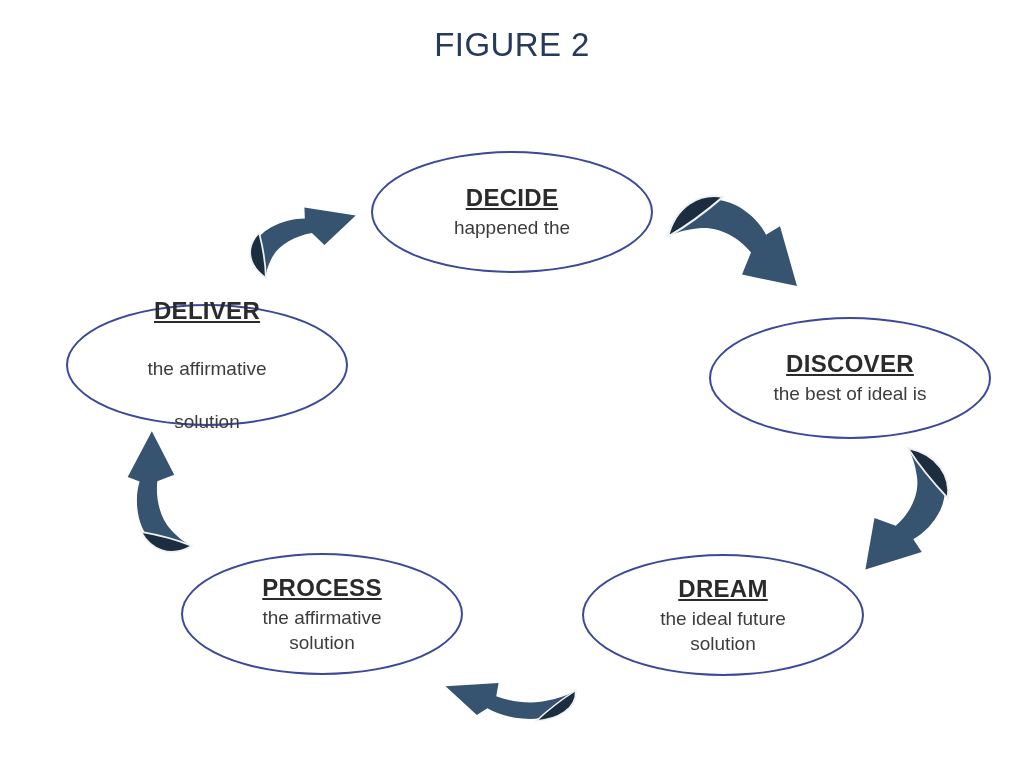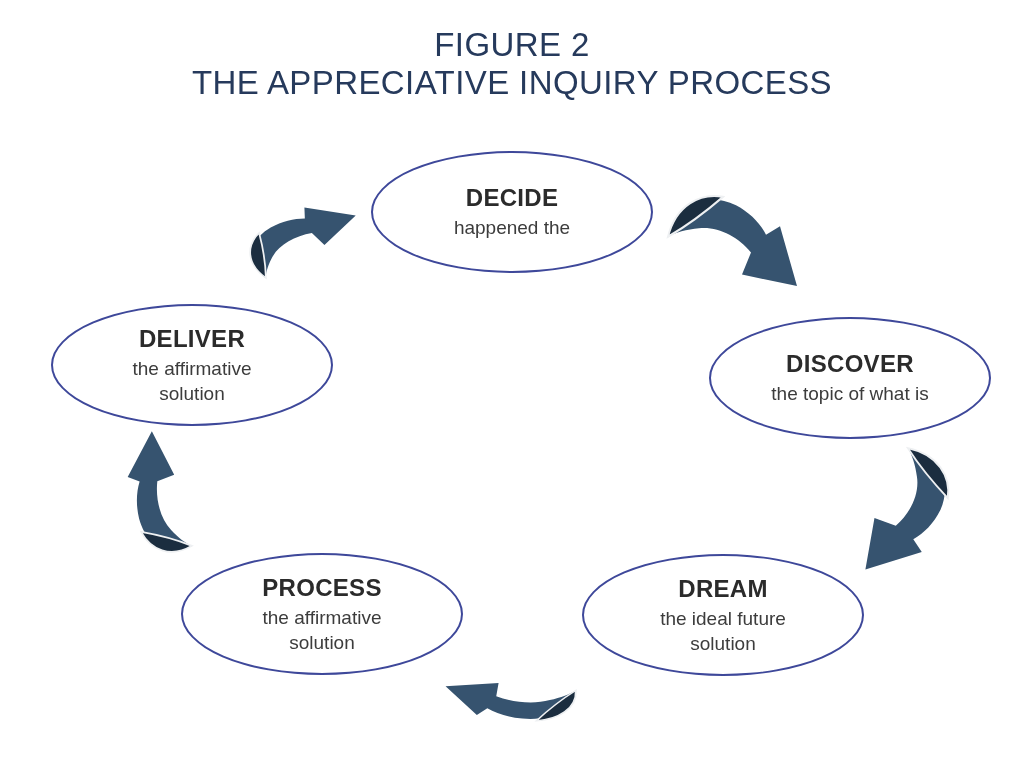--- a/index.html
+++ b/index.html
@@ -21,21 +21,21 @@
     position:absolute;width:282px;height:122px;
     border:2px solid var(--ellipse_border,#3e489a);
     border-radius:50%;
     background:var(--canvas,#fff);
     display:flex;flex-direction:column;align-items:center;justify-content:center;
     text-align:center;box-sizing:border-box;
   }
   .stage-name{
     font-weight:bold;font-size:24px;line-height:28px;
     color:var(--stage_name,#2b2b2b);
-    letter-spacing:.3px;margin-bottom:3px;
+    letter-spacing:.3px;margin-bottom:3px;text-decoration:underline;
   }
   .stage-desc{
     font-size:19px;line-height:25px;
     color:var(--stage_desc,#3c3c3c);
   }
   .arrow{
     position:absolute;width:150px;height:110px;
     transform-origin:50% 50%;
     overflow:visible;
   }
@@ -52,46 +52,45 @@
     <defs>
       <g id="curved-arrow">
         <path class="arrow-body" d="M14,50 C22,20 52,6 82,20 C96,27 106,37 112,48 L126,40 L143,97 L88,86 L97,65 C84,50 64,40 45,42 C33,43 21,46 14,50 Z"></path>
         <path class="arrow-shade" d="M14,50 C22,20 46,8 69,12 C52,26 32,40 14,50 Z"></path>
       </g>
     </defs>
   </svg>
 
   <div class="title">
     <div>FIGURE 2</div>
-    <div>THE APPRECIATIVE INQUIRY PROCESS</div>
   </div>
 
   <div class="stage" style="left:371px;top:151px;">
     <div class="stage-name">DECIDE</div>
     <div class="stage-desc">happened the</div>
   </div>
 
   <div class="stage" style="left:709px;top:317px;">
     <div class="stage-name">DISCOVER</div>
-    <div class="stage-desc">the topic of what is</div>
+    <div class="stage-desc">the best of ideal is</div>
   </div>
 
   <div class="stage" style="left:582px;top:554px;">
     <div class="stage-name">DREAM</div>
     <div class="stage-desc">the ideal future</div>
     <div class="stage-desc">solution</div>
   </div>
 
   <div class="stage" style="left:181px;top:553px;">
     <div class="stage-name">PROCESS</div>
     <div class="stage-desc">the affirmative</div>
     <div class="stage-desc">solution</div>
   </div>
 
-  <div class="stage" style="left:51px;top:304px;">
+  <div class="stage" style="left:66px;top:304px;gap:28px;">
     <div class="stage-name">DELIVER</div>
     <div class="stage-desc">the affirmative</div>
     <div class="stage-desc">solution</div>
   </div>
 
   <svg class="arrow" viewBox="0 0 150 110" style="left:220px;top:188px;transform:scale(0.88,0.68) rotate(-62deg);">
     <use href="#curved-arrow"></use>
   </svg>
 
   <svg class="arrow" viewBox="0 0 150 110" style="left:654px;top:187px;transform:scale(1,1.05);">

